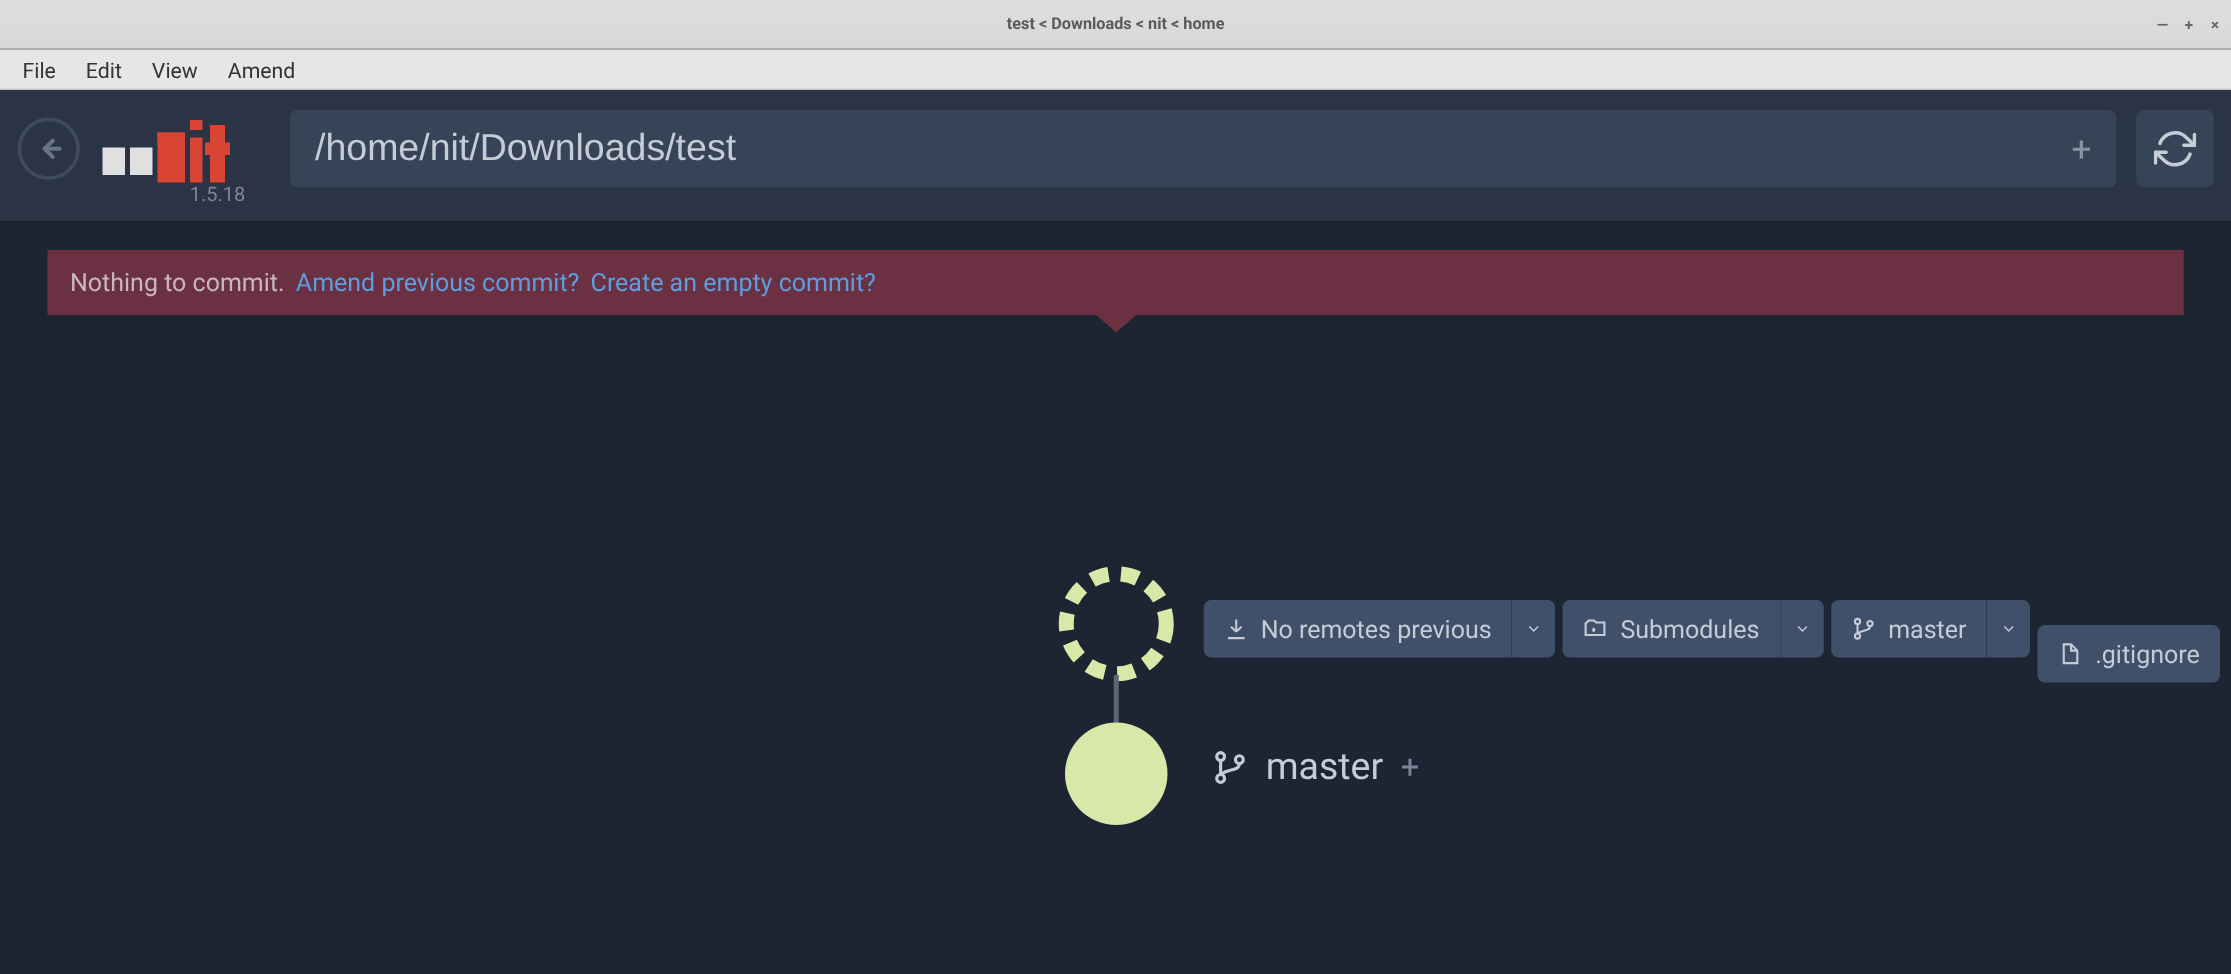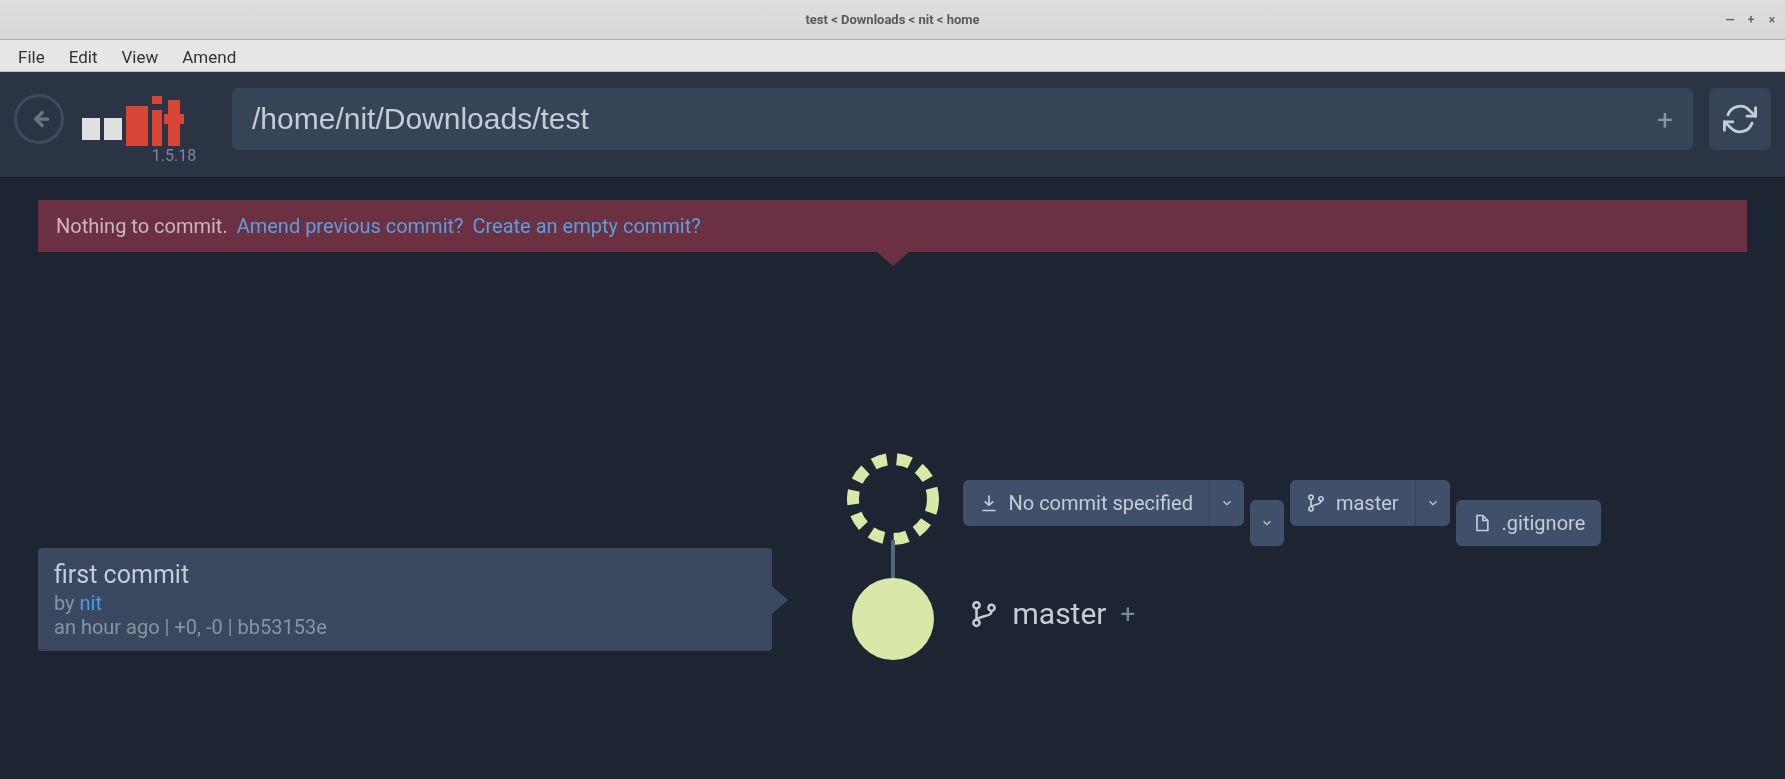--- a/index.html
+++ b/index.html
@@ -259,29 +259,36 @@
   <svg class="dashed-circle" width="94" height="94">
     <circle cx="47" cy="47" r="40" fill="none" stroke="#d9e8a9" stroke-width="12" stroke-dasharray="14 10"></circle>
   </svg>
 
   <div class="action-bar">
     <div class="btngroup">
       <div class="btn">
         <svg width="20" height="20" viewBox="0 0 24 24" class="icon-svg">
             <path d="M12 3v12m0 0l-5-5m5 5l5-5M4 21h16"></path>
           </svg>
-        <span>No commit specified</span>
+        <span>No remotes previous</span>
       </div>
       <div class="btn dd">
         <svg width="14" height="14" viewBox="0 0 24 24" class="icon-svg">
             <polyline points="6 9 12 15 18 9"></polyline>
           </svg>
       </div>
     </div>
     <div class="btngroup">
+      <div class="btn">
+        <svg width="20" height="20" viewBox="0 0 24 24" class="icon-svg">
+            <path d="M3 7l3-3h5l2 2h8v12H3z"></path>
+            <path d="M9 13l3 0m0 0l-2-2m2 2l-2 2" stroke-width="1.5"></path>
+          </svg>
+        <span>Submodules</span>
+      </div>
       <div class="btn dd">
         <svg width="14" height="14" viewBox="0 0 24 24" class="icon-svg">
             <polyline points="6 9 12 15 18 9"></polyline>
           </svg>
       </div>
     </div>
     <div class="btngroup">
       <div class="btn">
         <svg width="20" height="20" viewBox="0 0 24 24" class="icon-svg">
             <circle cx="6" cy="5" r="2.5"></circle>
@@ -315,27 +322,14 @@
     <svg width="30" height="30" viewBox="0 0 24 24" class="icon-svg">
         <circle cx="6" cy="5" r="2.5"></circle>
         <circle cx="6" cy="19" r="2.5"></circle>
         <circle cx="18" cy="7" r="2.5"></circle>
         <path d="M6 7.5v9M18 9.5c0 5-7 3-12 7"></path>
       </svg>
     <span>master</span>
     <span class="branch-plus">+</span>
   </div>
 
-  <div class="commit-card">
-    <div class="commit-title">first commit</div>
-    <div class="commit-meta">
-      <span>by </span><span class="author">nit</span>
-    </div>
-    <div class="commit-meta2">
-      <span>an hour ago</span>
-      <span> | </span>
-      <span>+0, -0</span>
-      <span> | </span>
-      <span>bb53153e</span>
-    </div>
-  </div>
 
 </div>
 
 </body></html>

